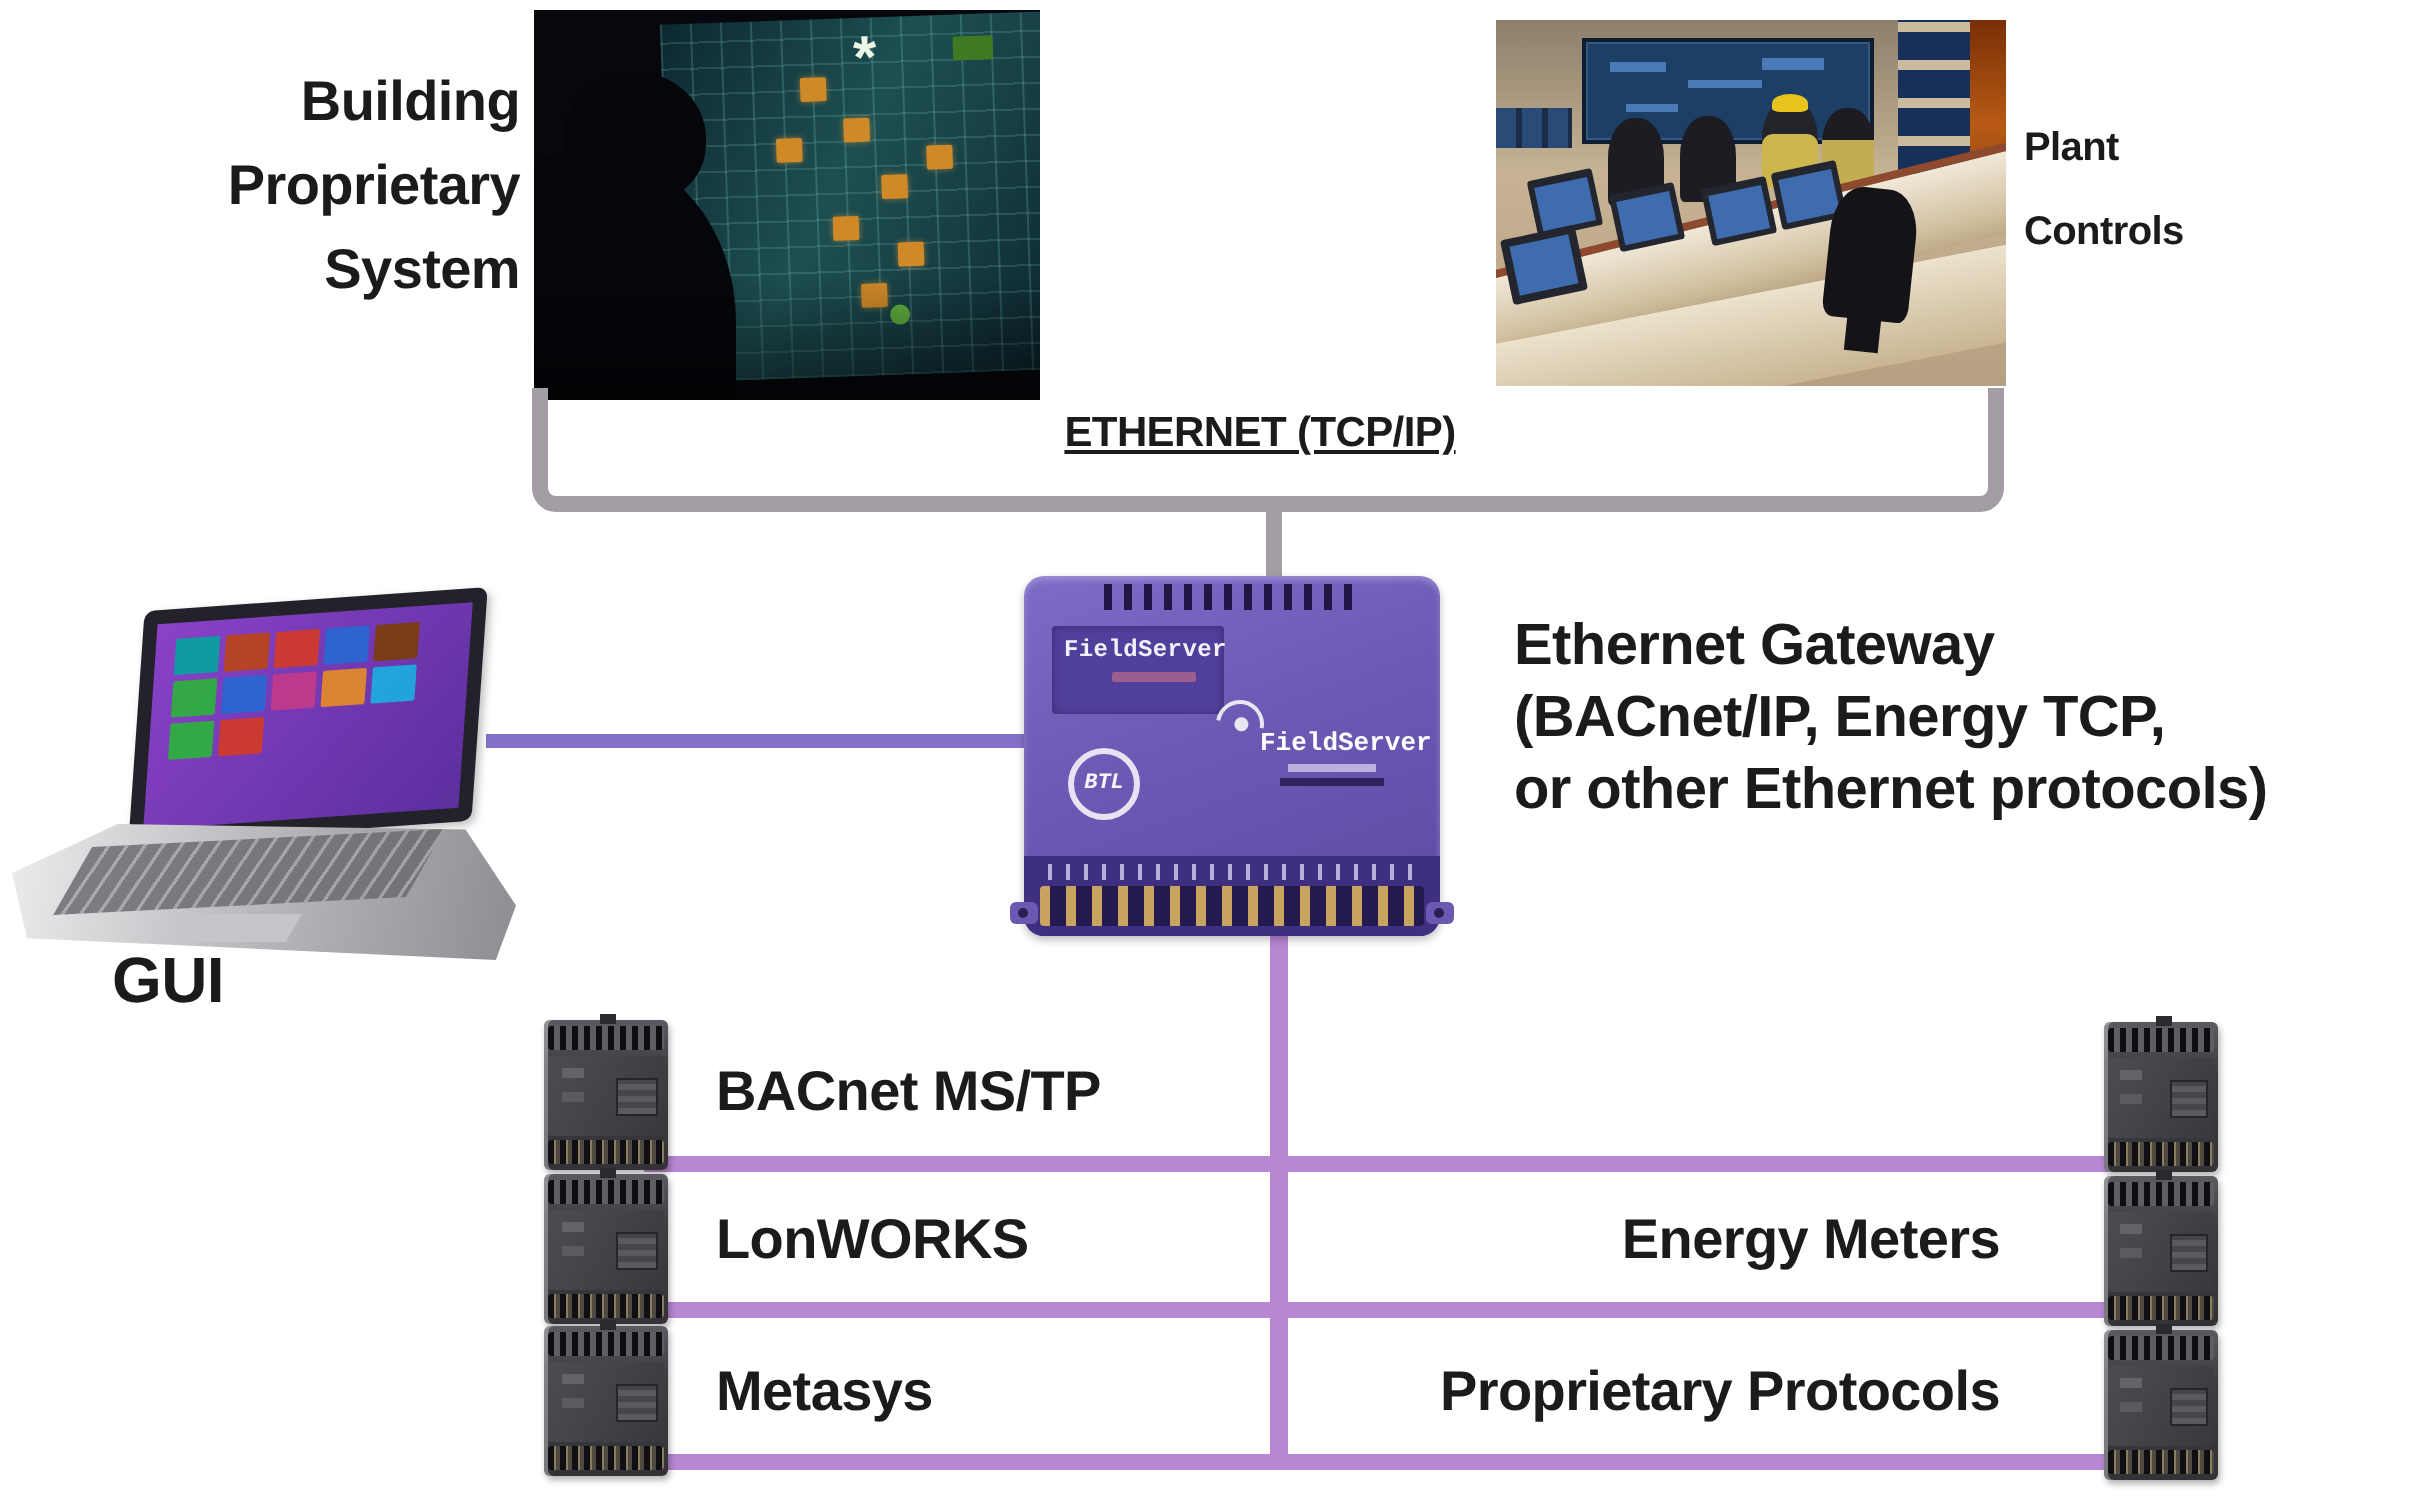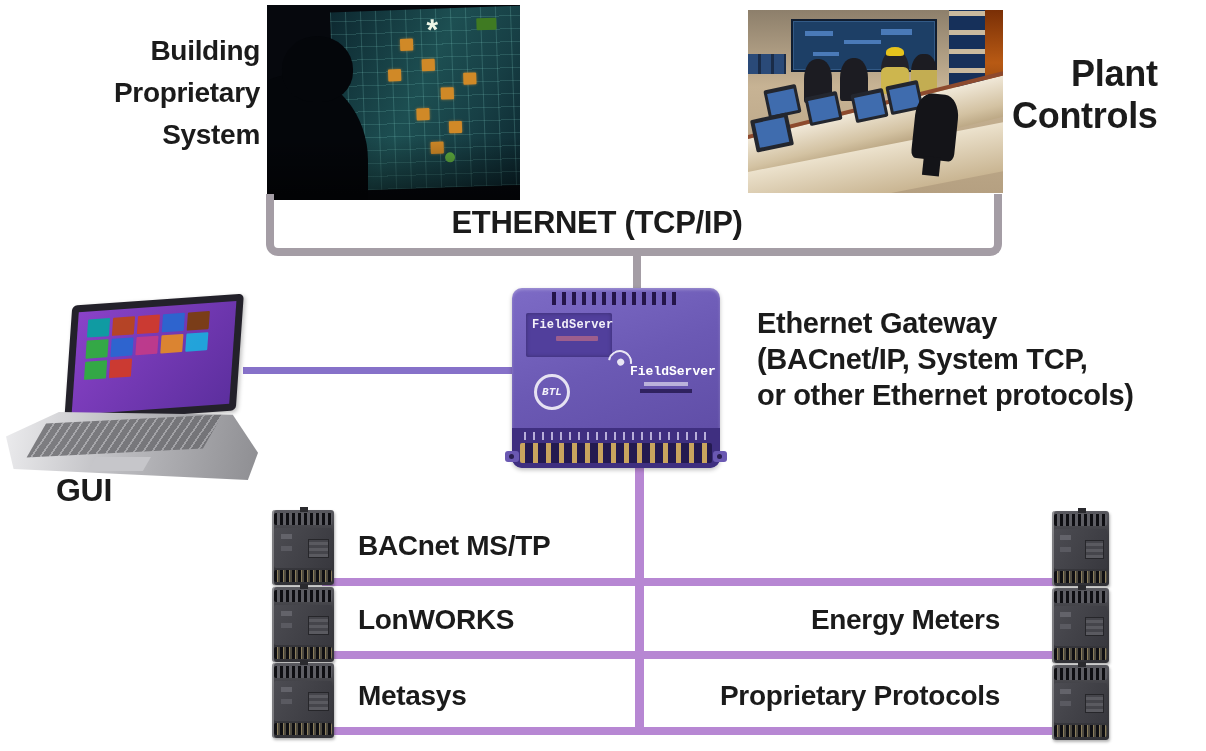--- a/index.html
+++ b/index.html
@@ -6,21 +6,21 @@
   html,body { background:#ffffff; }
   body { font-family:"Liberation Sans","DejaVu Sans",sans-serif; }
   .canvas{
     position:relative; width:1206px; height:751px; background:#fff; overflow:hidden;
     color:#191919;
   }
   .lbl{ position:absolute; font-weight:700; color:#1b1b1b; letter-spacing:-0.3px; }
 
   
   .bms-label{ left:28px; top:30px; width:232px; text-align:right; font-size:28px; line-height:42px; }
-  .plant-label{ left:1012px; top:53px; font-size:36px; line-height:42px;text-align:right; }
+  .plant-label{ left:1012px; top:53px; font-size:20px; line-height:42px; }
 
   
   .photo{ position:absolute; overflow:hidden; }
   .bms-photo{ left:267px; top:5px; width:253px; height:195px; background:#06080d; }
   .bms-screen{ position:absolute; left:26%; top:2%; width:76%; height:92%; transform:rotate(-2deg);
     background:linear-gradient(118deg,#0d2830 0%,#1d4f52 45%,#173f45 70%,#0b242c 100%); }
   .bms-grid{ position:absolute; inset:0;
     background:
       repeating-linear-gradient(90deg, rgba(130,210,200,.22) 0 1px, transparent 1px 15px),
       repeating-linear-gradient(0deg, rgba(130,210,200,.18) 0 1px, transparent 1px 13px); }
@@ -62,21 +62,21 @@
   .pc-chair{ position:absolute; left:65%; top:46%; width:17%; height:36%; background:#141418; border-radius:35% 35% 12% 12%; transform:rotate(6deg); }
   .pc-chair:after{ content:""; position:absolute; left:30%; top:96%; width:40%; height:28%; background:#141418; }
 
   
   .eth-bracket{ position:absolute; left:266px; top:194px; width:736px; height:62px;
     border-left:8px solid var(--ethernet-line,#a49da5);
     border-right:8px solid var(--ethernet-line,#a49da5);
     border-bottom:8px solid var(--ethernet-line,#a49da5);
     border-bottom-left-radius:12px; border-bottom-right-radius:12px; }
   .eth-stub{ position:absolute; left:633px; top:256px; width:8px; height:36px; background:var(--ethernet-line,#a49da5); }
-  .eth-label{ left:597px; top:205px; transform:translateX(-50%); font-size:31px; white-space:nowrap; }
+  .eth-label{ left:630px; top:205px; transform:translateX(-50%); font-size:21px; white-space:nowrap;text-decoration:underline; }
 
   
   .laptop{ position:absolute; left:6px; top:290px; width:252px; height:192px; }
   .lt-screen{ position:absolute; left:62px; top:10px; width:172px; height:116px; background:#23212a;
     border-radius:5px; padding:7px; transform:rotate(-4deg) skewX(-8deg); box-shadow:2px 2px 4px rgba(0,0,0,.25); }
   .lt-display{ width:100%; height:100%; background:linear-gradient(130deg,#8a42c8,#5c2f9e);
     display:flex; flex-wrap:wrap; gap:3px; padding:8px 10px; align-content:flex-start; }
   .lt-display i{ width:22px; height:18px; border-radius:1px; opacity:.95; }
   .lt-display i:nth-child(1){ background:#0aa0a0; } .lt-display i:nth-child(2){ background:#b8441e; }
   .lt-display i:nth-child(3){ background:#d03a2a; } .lt-display i:nth-child(4){ background:#2a66d0; }
@@ -274,21 +274,21 @@
     <div class="gw-bot">
       <div class="gw-ticks"></div>
       <div class="gw-pins"></div>
     </div>
     <div class="gw-tab l"></div>
     <div class="gw-tab r"></div>
   </div>
 
   <div class="lbl gw-label">
     <div>Ethernet Gateway</div>
-    <div>(BACnet/IP, System TCP,</div>
+    <div>(BACnet/IP, Energy TCP,</div>
     <div>or other Ethernet protocols)</div>
   </div>
 
   <div class="vline"></div>
   <div class="hline h1"></div>
   <div class="hline h2"></div>
   <div class="hline h3"></div>
 
   <div class="plc" style="left:272px;top:510px;">
     <div class="plc-top"></div>

